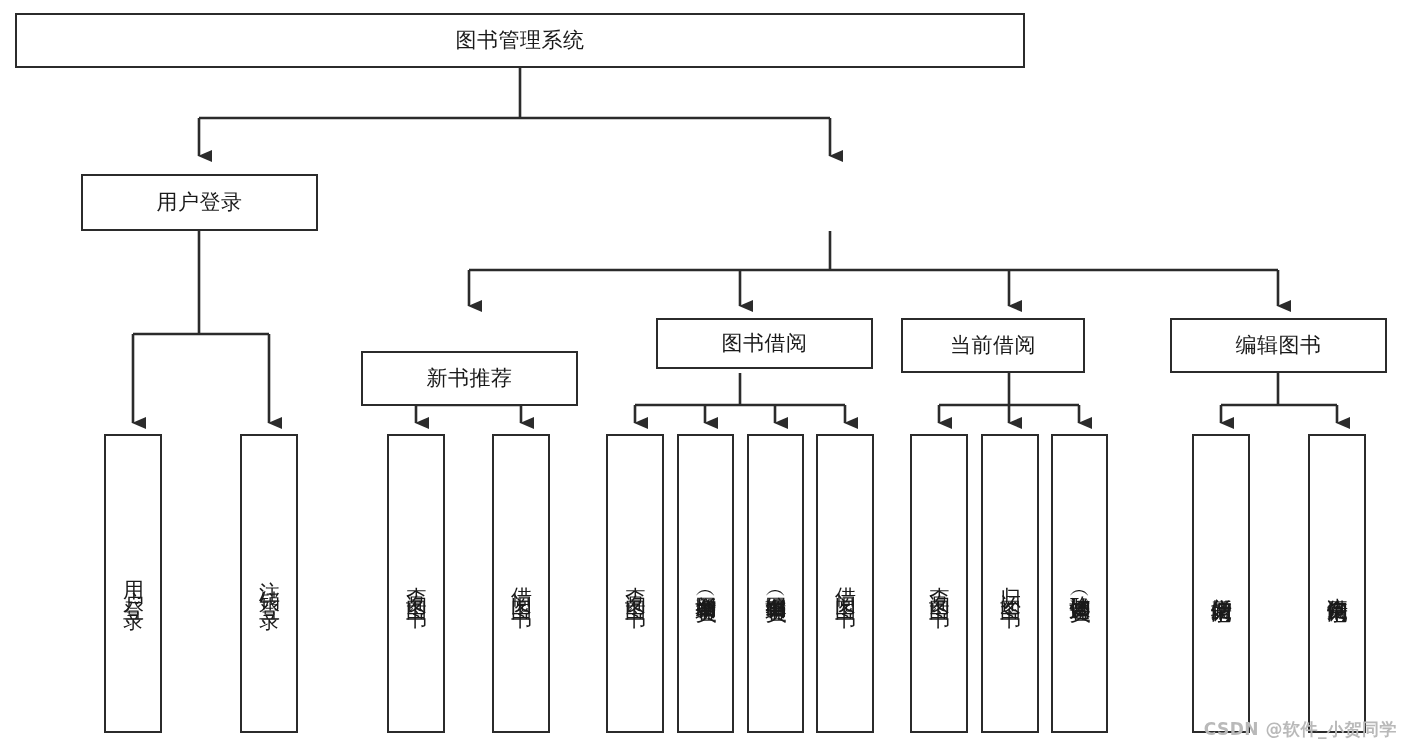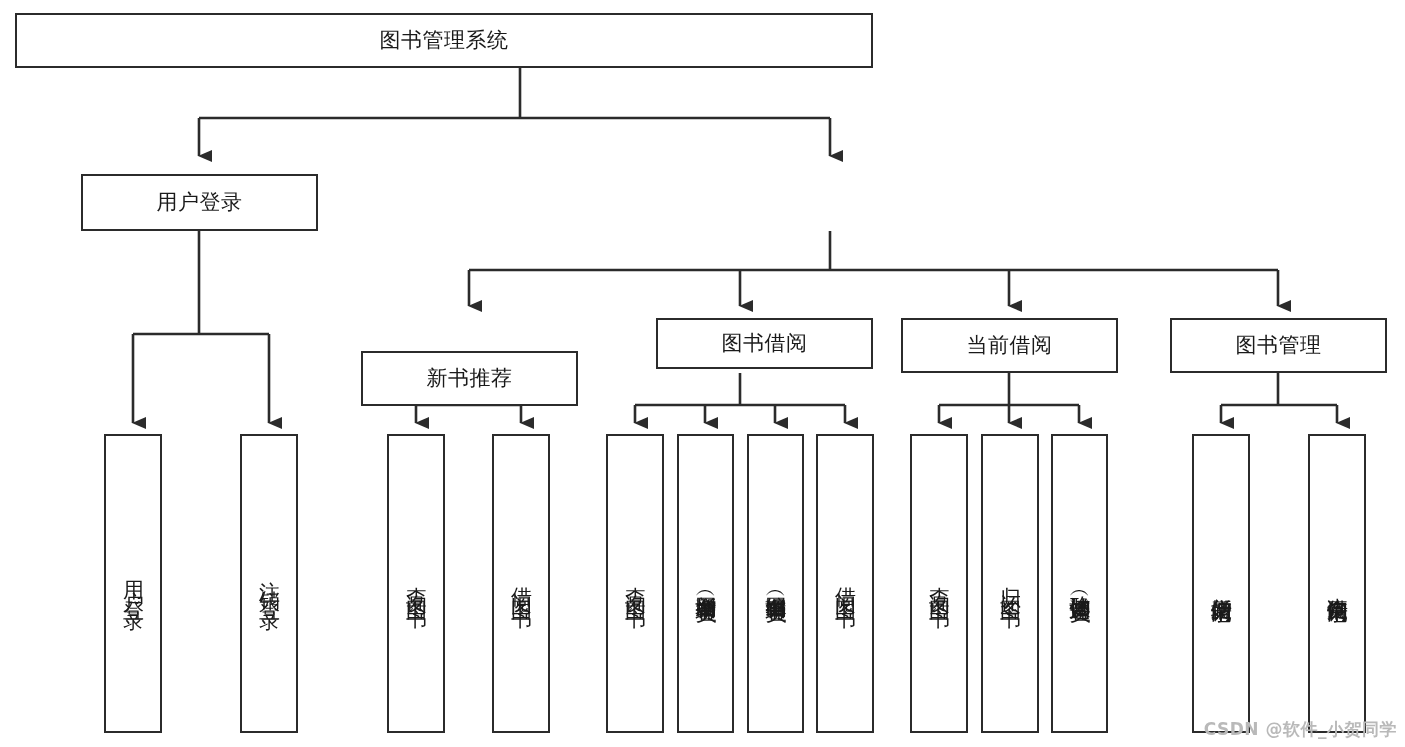--- a/index.html
+++ b/index.html
@@ -115,28 +115,28 @@
       <path d="M 1009 405 L 1009 423" marker-end="url(#arrow)"></path>
       <path d="M 1079 405 L 1079 423" marker-end="url(#arrow)"></path>
 
       <path d="M 1278 373 L 1278 405"></path>
       <path d="M 1221 405 L 1337 405"></path>
       <path d="M 1221 405 L 1221 423" marker-end="url(#arrow)"></path>
       <path d="M 1337 405 L 1337 423" marker-end="url(#arrow)"></path>
     </g>
   </svg>
 
-  <div class="node horiz" style="left:15px; top:13px; width:858px; height:55px;">图书管理系统</div>
+  <div class="node horiz" style="left:15px; top:13px; width:1010px; height:55px;">图书管理系统</div>
 
   <div class="node horiz" style="left:81px; top:174px; width:237px; height:57px;">用户登录</div>
 
   <div class="node horiz" style="left:361px; top:318px; width:217px; height:55px;margin-top:33px;">新书推荐</div>
   <div class="node horiz" style="left:656px; top:318px; width:217px; height:51px;">图书借阅</div>
-  <div class="node horiz" style="left:901px; top:318px; width:217px; height:55px;">当前借阅</div>
-  <div class="node horiz" style="left:1170px; top:318px; width:217px; height:55px;">图书管理</div>
+  <div class="node horiz" style="left:901px; top:318px; width:184px; height:55px;">当前借阅</div>
+  <div class="node horiz" style="left:1170px; top:318px; width:217px; height:55px;">编辑图书</div>
 
   <div class="node vert roomy" style="left:104px; top:434px; width:58px; height:299px;">用户登录</div>
   <div class="node vert roomy" style="left:240px; top:434px; width:58px; height:299px;">注销登录</div>
 
   <div class="node vert roomy2" style="left:387px; top:434px; width:58px; height:299px;">查询图书</div>
   <div class="node vert roomy2" style="left:492px; top:434px; width:58px; height:299px;">借阅图书</div>
 
   <div class="node vert roomy2" style="left:606px; top:434px; width:58px; height:299px;">查询图书</div>
   <div class="node vert tight" style="left:677px; top:434px; width:57px; height:299px;">新增图书（管理员）</div>
   <div class="node vert tight" style="left:747px; top:434px; width:57px; height:299px;">编辑图书（管理员）</div>

